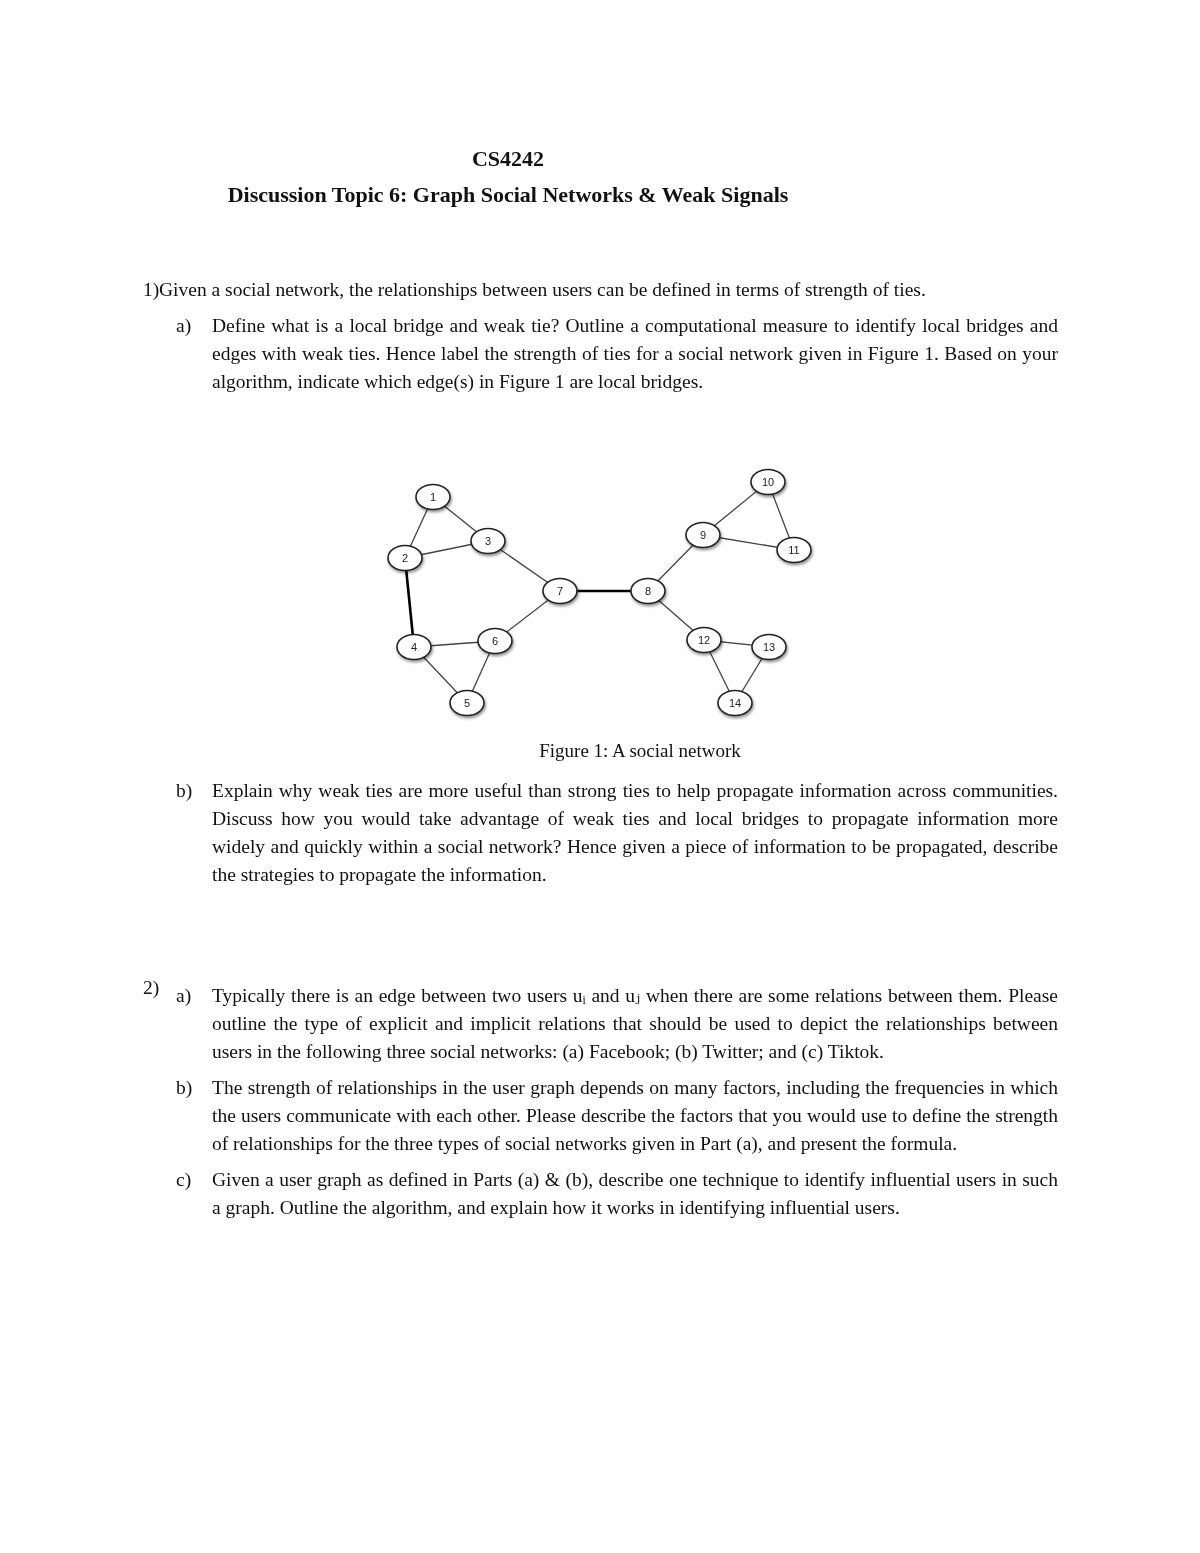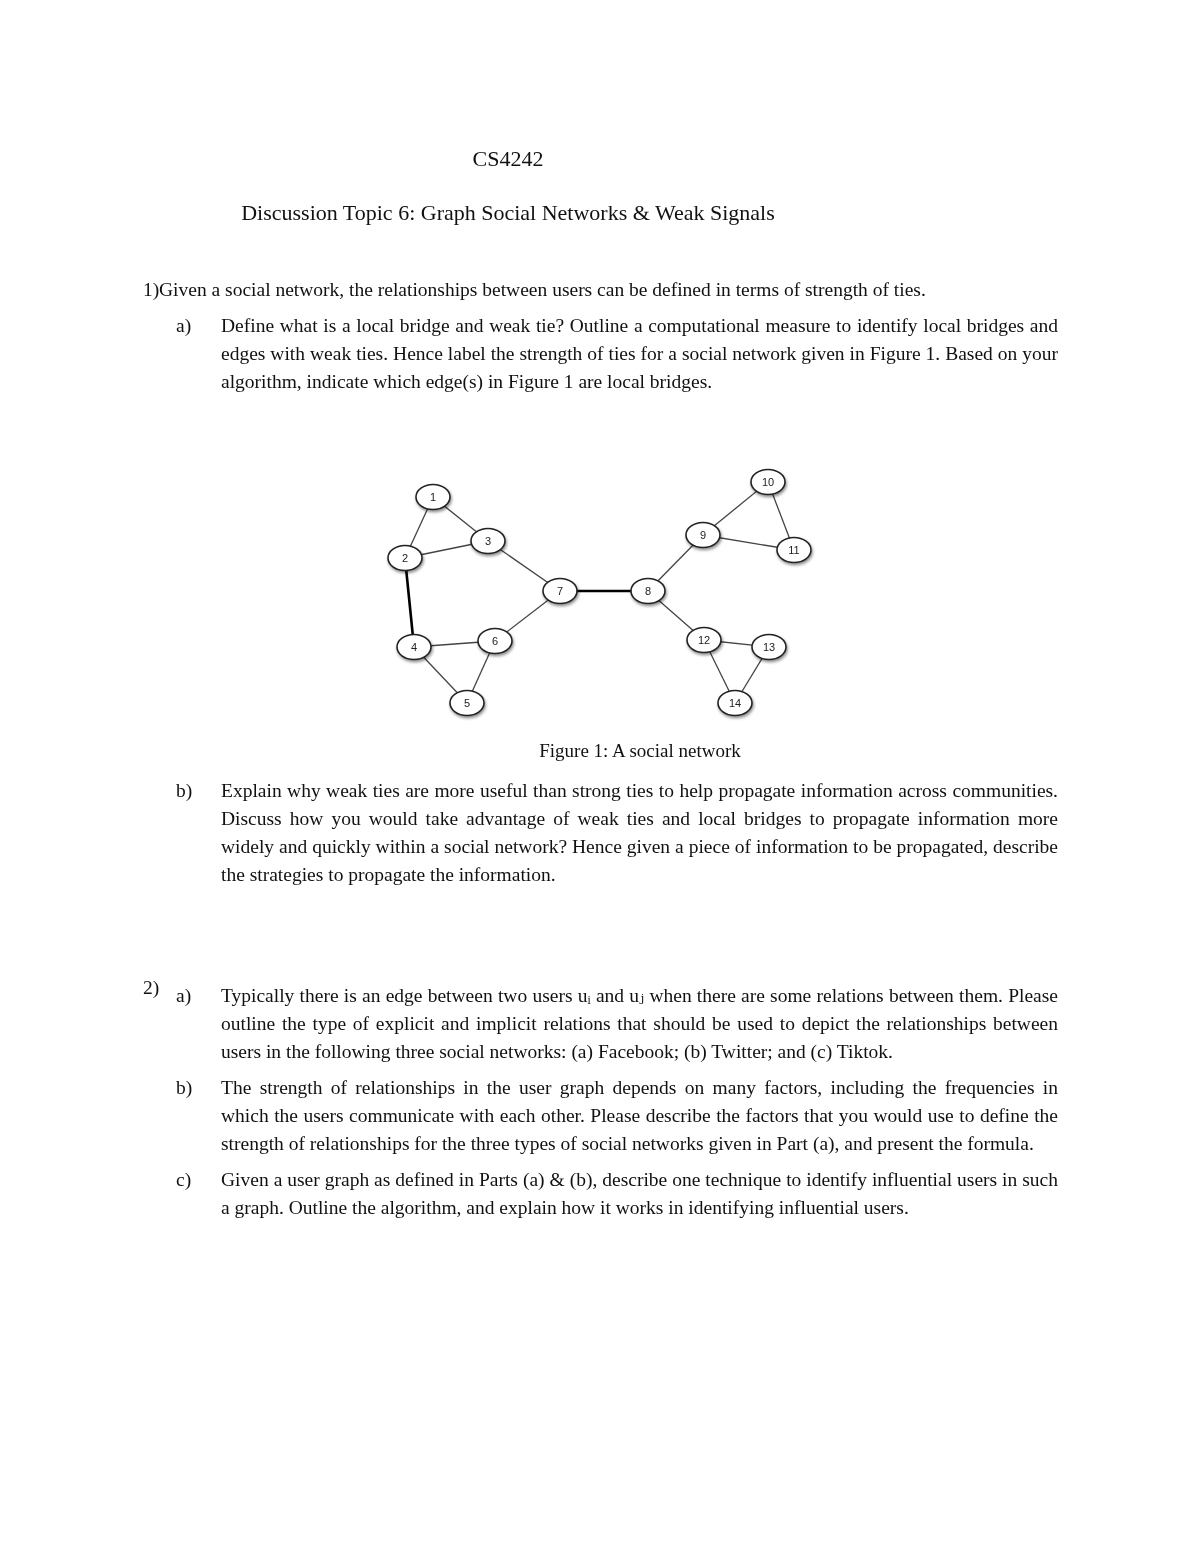--- a/index.html
+++ b/index.html
@@ -1,26 +1,26 @@
 <!DOCTYPE html>
 <html><head>
 <meta charset="utf-8">
 <style>
   html, body { margin: 0; padding: 0; background: #ffffff; }
   body { width: 1200px; height: 1553px; position: relative; overflow: hidden;
          font-family: "Liberation Serif", "DejaVu Serif", serif; color: #111; }
-  .title { position: absolute; left: 0; width: 1016px; text-align: center; font-weight: normal; font-size: 22px; }
+  .title { position: absolute; left: 0; width: 1016px; text-align: center; font-weight: bold; font-size: 22px; }
   #course { top: 146px; }
-  #topic { top: 200px; }
+  #topic { top: 182px; }
   .q { position: absolute; left: 143px; width: 915px; font-size: 19.5px; line-height: 28px; }
   .q .num { position: absolute; left: 0; top: 0; }
   .q .body { margin-left: 16px; text-align: justify; }
   .sub { position: relative; margin-left: 33px; margin-top: 8px; }
   .sub .lbl { position: absolute; left: 0; top: 0; }
-  .sub .txt { margin-left: 45px; text-align: justify; }
+  .sub .txt { margin-left: 36px; text-align: justify; }
   #fig { position: absolute; left: 370px; top: 460px; width: 460px; height: 270px; }
   #caption { position: absolute; left: 0; width: 1200px; top: 740px; text-align: center; font-size: 19px; padding-left: 40px; }
   .node ellipse { fill: #fff; stroke: #222; stroke-width: 1.6; }
   .node text { font-family: "Liberation Sans", sans-serif; font-size: 11px; fill: #222; text-anchor: middle; dominant-baseline: central; }
 </style>
 </head>
 <body>
 
 <div id="course" class="title">CS4242</div>
 <div id="topic" class="title">Discussion Topic 6: Graph Social Networks &amp; Weak Signals</div>

